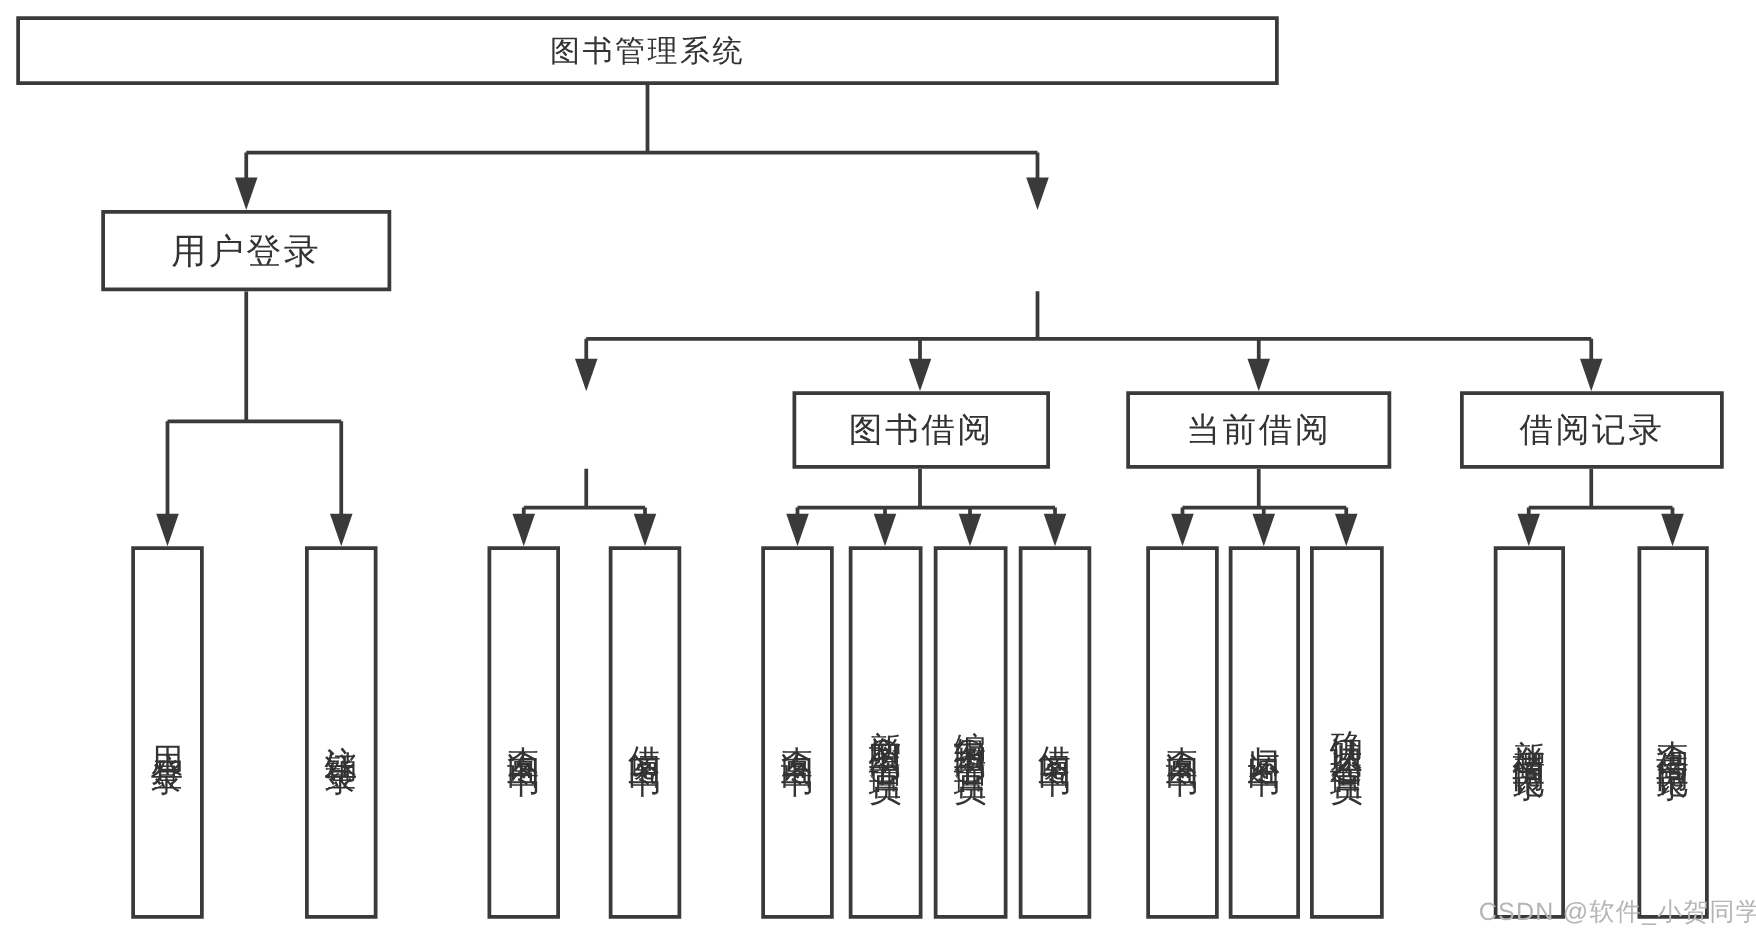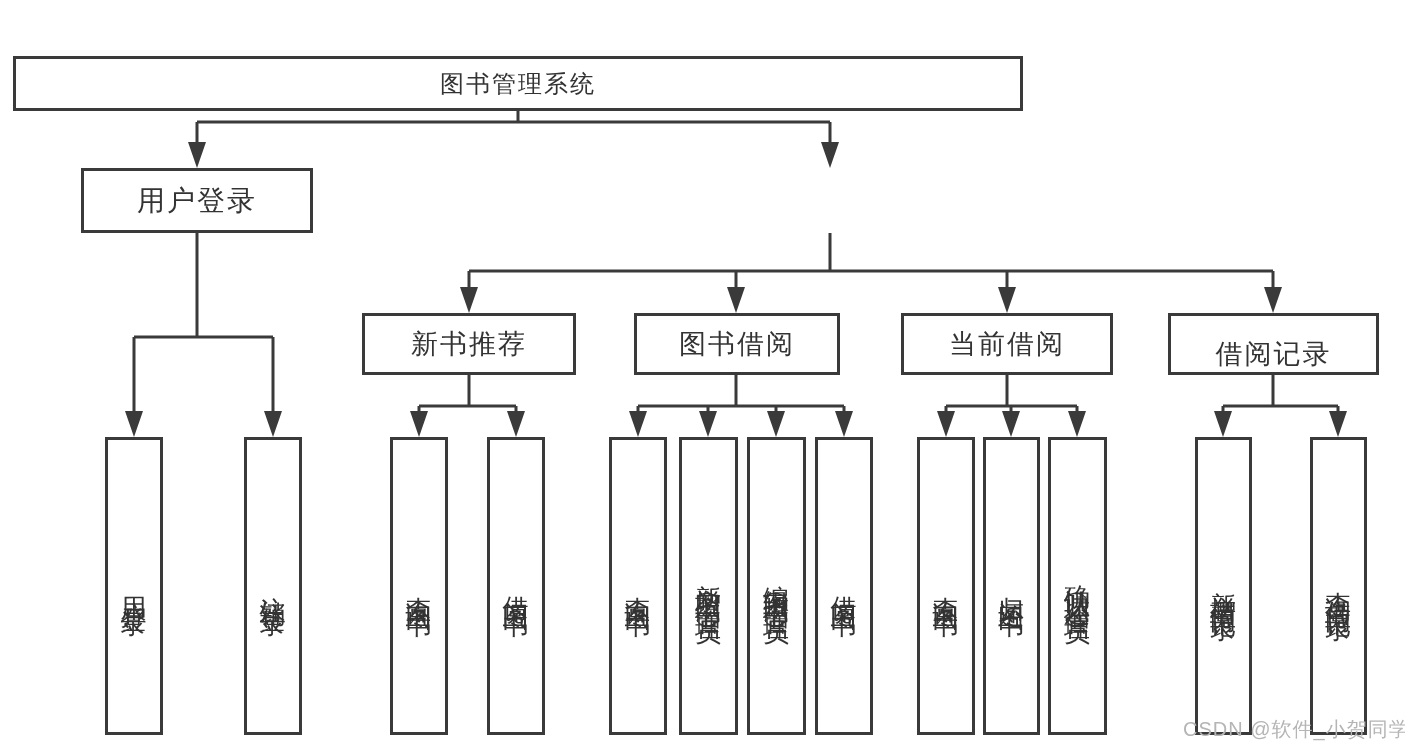--- a/index.html
+++ b/index.html
@@ -96,38 +96,35 @@
       <polygon points="767,411 785,411 776,437"></polygon>
       <polygon points="835,411 853,411 844,437"></polygon>
       <polygon points="937,411 955,411 946,437"></polygon>
       <polygon points="1002,411 1020,411 1011,437"></polygon>
       <polygon points="1068,411 1086,411 1077,437"></polygon>
       <polygon points="1214,411 1232,411 1223,437"></polygon>
       <polygon points="1329,411 1347,411 1338,437"></polygon>
     </g>
   </svg>
 
-  <div class="node h root" style="left:13px; top:13px; width:1010px; height:55px;margin-top:43px;">
+  <div class="node h root" style="left:13px; top:13px; width:1010px; height:55px;">
     <span>图书管理系统</span>
   </div>
 
   <div class="node h lvl2" style="left:81px; top:168px; width:232px; height:65px;">
     <span>用户登录</span>
   </div>
 
-  <div class="node h lvl3" style="left:362px; top:313px; width:214px; height:62px;">
-    <span>新书推荐</span>
-  </div>
   <div class="node h lvl3" style="left:634px; top:313px; width:206px; height:62px;">
     <span>图书借阅</span>
   </div>
   <div class="node h lvl3" style="left:901px; top:313px; width:212px; height:62px;">
     <span>当前借阅</span>
   </div>
-  <div class="node h lvl3" style="left:1168px; top:313px; width:211px; height:62px;align-items:flex-end;">
+  <div class="node h lvl3" style="left:1168px; top:313px; width:211px; height:62px;">
     <span>借阅记录</span>
   </div>
 
   <div class="node v" style="left:105px; top:437px; width:58px; height:298px;">
     <span>用户登录</span>
   </div>
   <div class="node v" style="left:244px; top:437px; width:58px; height:298px;">
     <span>注销登录</span>
   </div>
 

